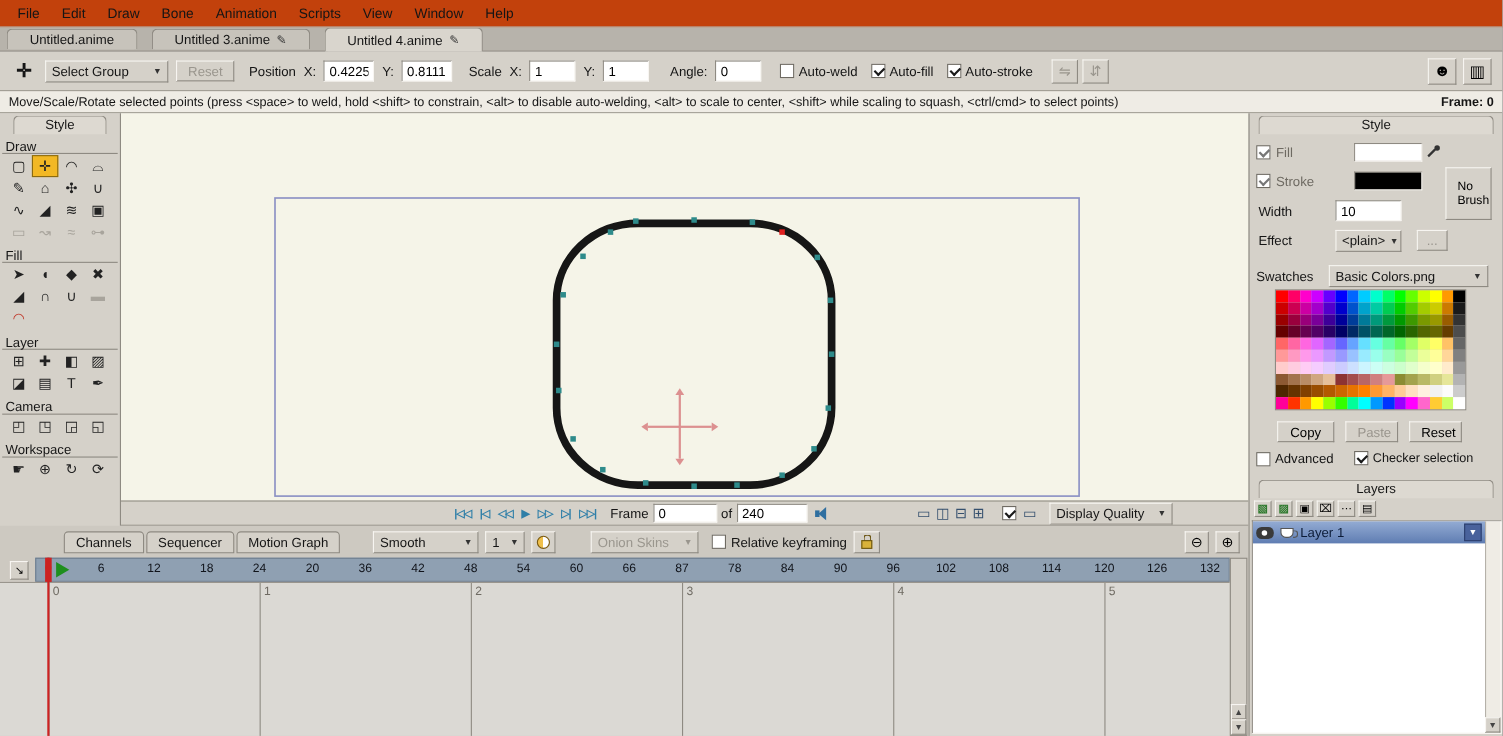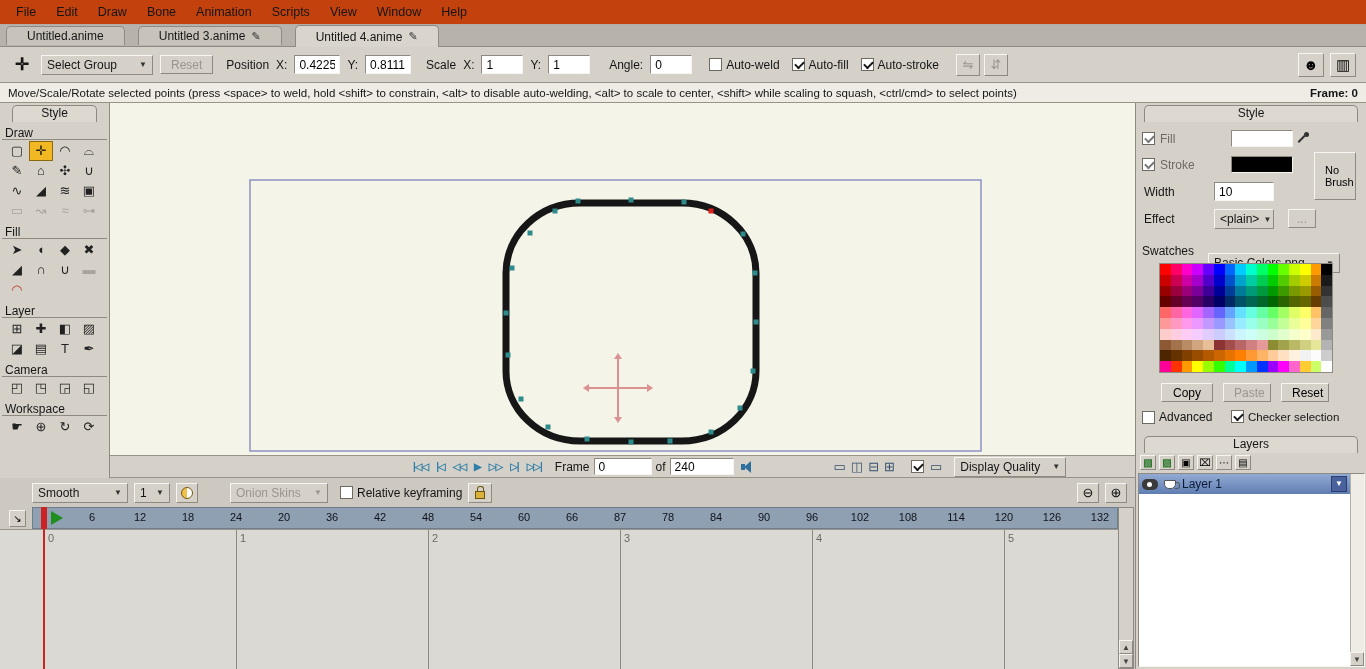--- a/index.html
+++ b/index.html
@@ -347,20 +347,32 @@
     <span class="cb checked" style="margin-left:10px"></span>
     <button class="view-btn">▭</button>
     <div class="dropdown" style="width:112px;margin-left:6px">
       <span>Display Quality</span>
       <span class="dd-arrow">▼</span>
     </div>
   </div>
 
   <div class="timeline">
     <div class="tl-toolbar">
+      <div class="tl-tabs">
+
+      <div class="tl-tab">
+            <span>Channels</span>
+          </div>
+          <div class="tl-tab">
+            <span>Sequencer</span>
+          </div>
+          <div class="tl-tab">
+            <span>Motion Graph</span>
+          </div>
+        </div>
       <div class="dropdown" style="width:96px;margin-left:24px">
         <span>Smooth</span>
         <span class="dd-arrow">▼</span>
       </div>
       <div class="dropdown" style="width:36px">
         <span>1</span>
         <span class="dd-arrow">▼</span>
       </div>
       <button class="onion-btn raised">
           <span class="onion-dot"></span>
@@ -472,21 +484,21 @@
     
     <span class="lbl rp" style="left:8px;top:109px">Effect</span>
     <div class="dropdown rp" style="left:78px;top:106px;width:60px">
       <span>&lt;plain&gt;</span>
       <span class="dd-arrow">▼</span>
     </div>
     <button class="btn disabled rp" style="left:152px;top:106px;width:28px;padding:1px 4px">...</button>
 
     
     <span class="lbl rp" style="left:6px;top:141px">Swatches</span>
-    <div class="dropdown rp" style="left:72px;top:150px;width:132px">
+    <div class="dropdown rp" style="left:72px;top:138px;width:145px">
       <span>Basic Colors.png</span>
       <span class="dd-arrow">▼</span>
     </div>
 
     
     <div class="palette rp" style="left:23px;top:160px">
 
     <span class="pcell" style="background: rgb(255, 0, 0);"></span>
         <span class="pcell" style="background: rgb(255, 0, 102);"></span>
         <span class="pcell" style="background: rgb(255, 0, 204);"></span>

